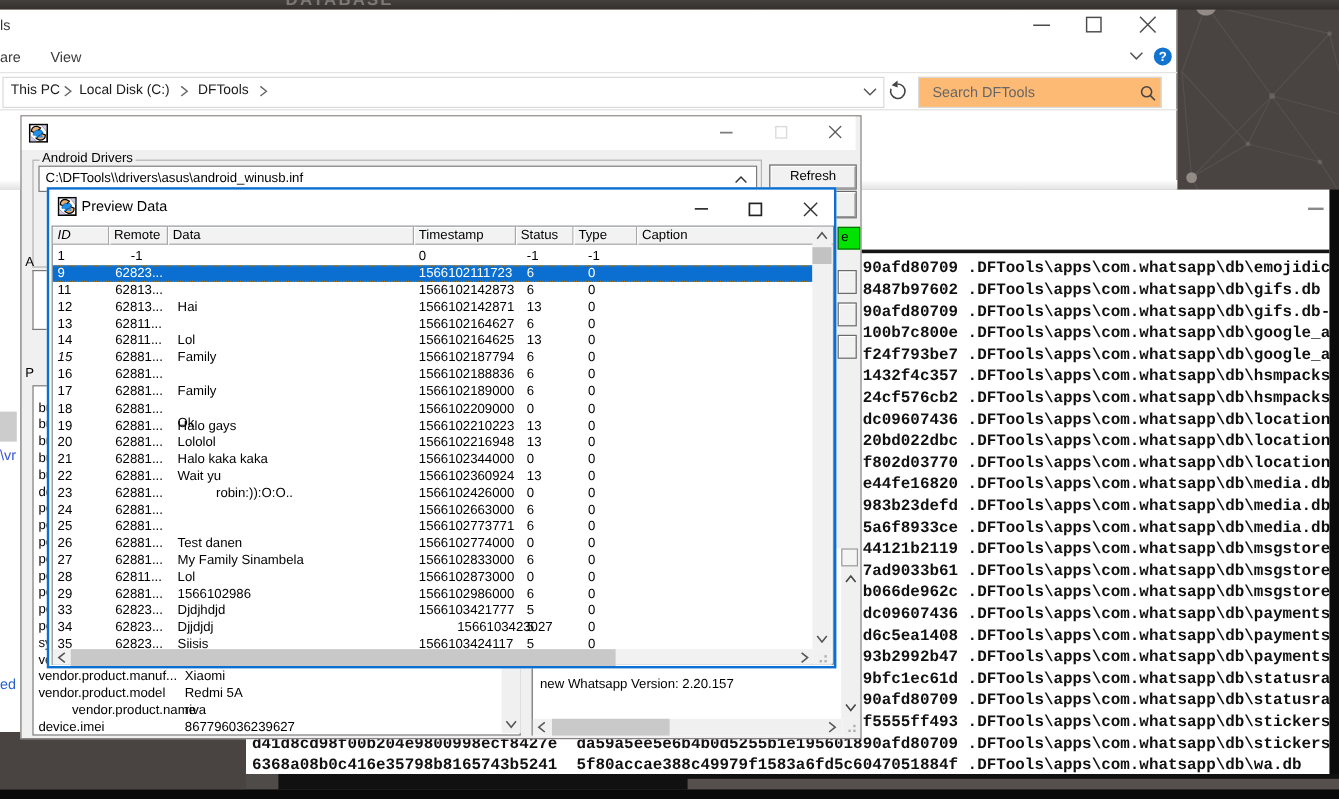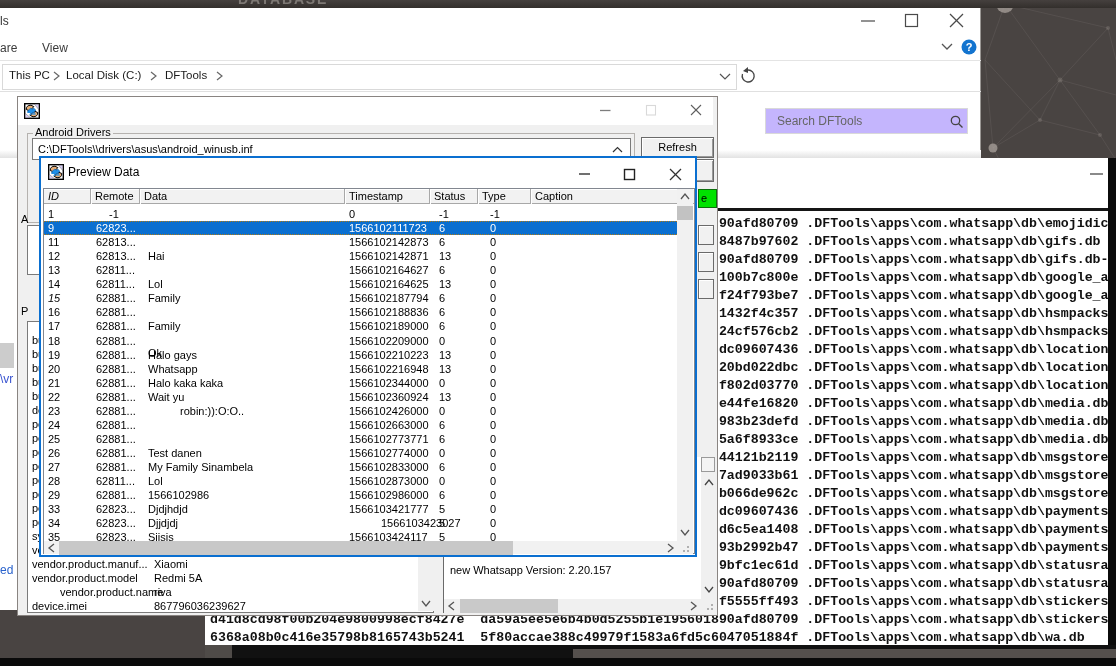--- a/index.html
+++ b/index.html
@@ -100,21 +100,21 @@
       <svg class="abs" style="left:212px;top:8px" width="14" height="14">
           <path d="M5 3 L10 7 L5 11" fill="none" stroke="#666" stroke-width="1.2"></path>
         </svg>
       <svg class="abs" style="left:716px;top:8px" width="18" height="16">
           <path d="M4 5 L9 10 L14 5" fill="none" stroke="#555" stroke-width="1.2"></path>
         </svg>
       <svg class="abs" style="left:738px;top:5px" width="20" height="22">
         <path d="M10 4 A 6 6 0 1 1 4.5 8" fill="none" stroke="#444" stroke-width="1.3"></path>
         <path d="M10 1 L10 7 L5 5 Z" fill="#444"></path>
       </svg>
-      <div class="abs" style="left:765px;top:3px;width:203px;height:26px;border:1px solid #d9d9d9;background:#c4b5fd;margin-top:44px;">
+      <div class="abs" style="left:765px;top:3px;width:203px;height:26px;border:1px solid #d9d9d9;background:#fdba74;">
         <div class="abs nw" style="left:11px;top:5px;font-size:12px;color:#666;">Search DFTools</div>
         <svg class="abs" style="left:183px;top:5px" width="16" height="16">
           <circle cx="6.5" cy="6.5" r="4.2" fill="none" stroke="#444" stroke-width="1.3"></circle>
           <line x1="9.7" y1="9.7" x2="13.5" y2="13.5" stroke="#444" stroke-width="1.3"></line>
         </svg>
       </div>
     </div>
 
     <div class="abs" style="left:0;top:142px;width:981px;height:8px;background:linear-gradient(#ffffff,#e2e2e2);"></div>
   </div>
@@ -357,21 +357,21 @@
           <div class="abs nw" style="left:395px;top:126.54px;height:14px;line-height:14px;font-size:11px;color:#000;">0</div>
           <div class="abs nw" style="left:446px;top:126.54px;height:14px;line-height:14px;font-size:11px;color:#000;">0</div>
           <div class="abs nw" style="left:4px;top:140.60px;height:14px;line-height:14px;font-size:11px;color:#000;">19</div>
           <div class="abs nw" style="left:52px;top:140.60px;height:14px;line-height:14px;font-size:11px;color:#000;">62881...</div>
           <div class="abs nw" style="left:104px;top:140.60px;height:14px;line-height:14px;font-size:11px;color:#000;">Halo gays</div>
           <div class="abs nw" style="left:305px;top:140.60px;height:14px;line-height:14px;font-size:11px;color:#000;">1566102210223</div>
           <div class="abs nw" style="left:395px;top:140.60px;height:14px;line-height:14px;font-size:11px;color:#000;">13</div>
           <div class="abs nw" style="left:446px;top:140.60px;height:14px;line-height:14px;font-size:11px;color:#000;">0</div>
           <div class="abs nw" style="left:4px;top:154.66px;height:14px;line-height:14px;font-size:11px;color:#000;">20</div>
           <div class="abs nw" style="left:52px;top:154.66px;height:14px;line-height:14px;font-size:11px;color:#000;">62881...</div>
-          <div class="abs nw" style="left:104px;top:154.66px;height:14px;line-height:14px;font-size:11px;color:#000;">Whatsapp</div>
+          <div class="abs nw" style="left:104px;top:154.66px;height:14px;line-height:14px;font-size:11px;color:#000;">Lololol</div>
           <div class="abs nw" style="left:305px;top:154.66px;height:14px;line-height:14px;font-size:11px;color:#000;">1566102216948</div>
           <div class="abs nw" style="left:395px;top:154.66px;height:14px;line-height:14px;font-size:11px;color:#000;">13</div>
           <div class="abs nw" style="left:446px;top:154.66px;height:14px;line-height:14px;font-size:11px;color:#000;">0</div>
           <div class="abs nw" style="left:4px;top:168.72px;height:14px;line-height:14px;font-size:11px;color:#000;">21</div>
           <div class="abs nw" style="left:52px;top:168.72px;height:14px;line-height:14px;font-size:11px;color:#000;">62881...</div>
           <div class="abs nw" style="left:104px;top:168.72px;height:14px;line-height:14px;font-size:11px;color:#000;">Halo kaka kaka</div>
           <div class="abs nw" style="left:305px;top:168.72px;height:14px;line-height:14px;font-size:11px;color:#000;">1566102344000</div>
           <div class="abs nw" style="left:395px;top:168.72px;height:14px;line-height:14px;font-size:11px;color:#000;">0</div>
           <div class="abs nw" style="left:446px;top:168.72px;height:14px;line-height:14px;font-size:11px;color:#000;">0</div>
           <div class="abs nw" style="left:4px;top:182.78px;height:14px;line-height:14px;font-size:11px;color:#000;">22</div>

